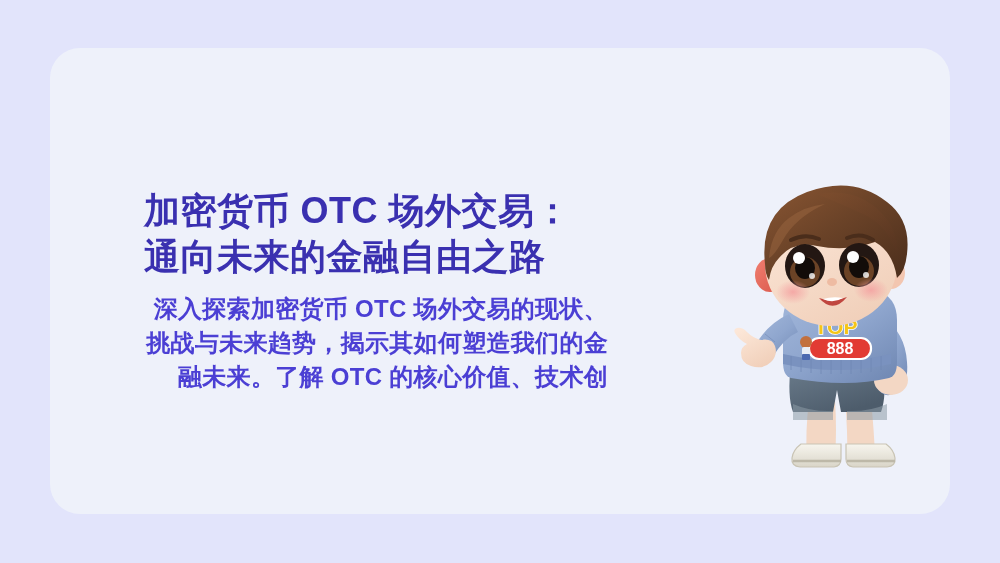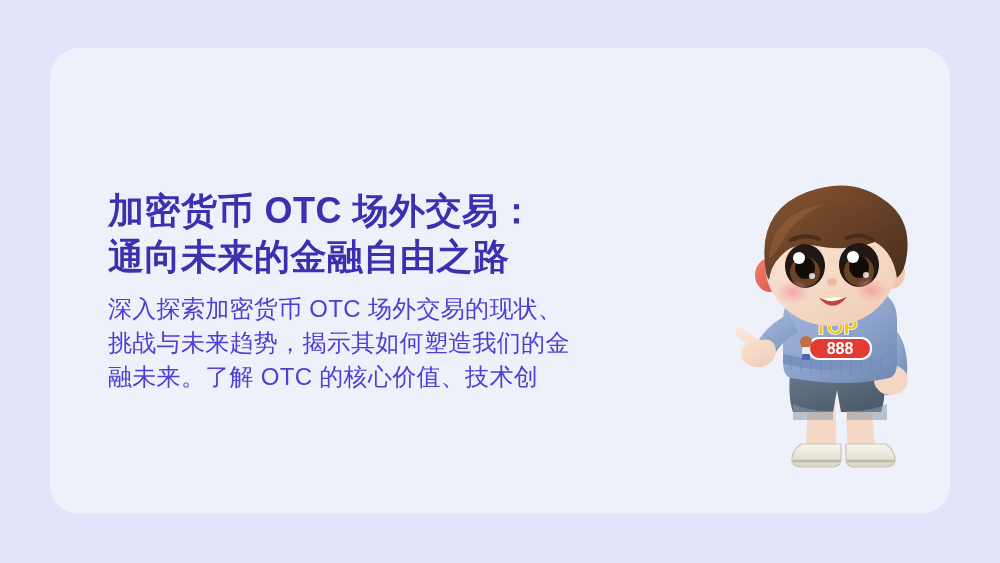--- a/index.html
+++ b/index.html
@@ -35,30 +35,32 @@
     width: 500px;
   }
 
   #hero-title {
     color: #3A30B0;
     font-size: 36px;
     font-weight: bold;
     line-height: 46px;
     letter-spacing: 0.5px;
     white-space: pre-line;
+    margin-left: 36px;
   }
 
   #hero-subtitle {
     margin-top: 12px;
     color: #4B3FD4;
     font-size: 24px;
-    font-weight: normal;
+    font-weight: bold;
     line-height: 34px;
     letter-spacing: 0.3px;
     white-space: pre-line;
+    text-align: right;
   }
 
   
   #mascot {
     position: absolute;
     left: 655px;
     top: 120px;
     width: 270px;
     height: 300px;
     text-decoration: underline;

